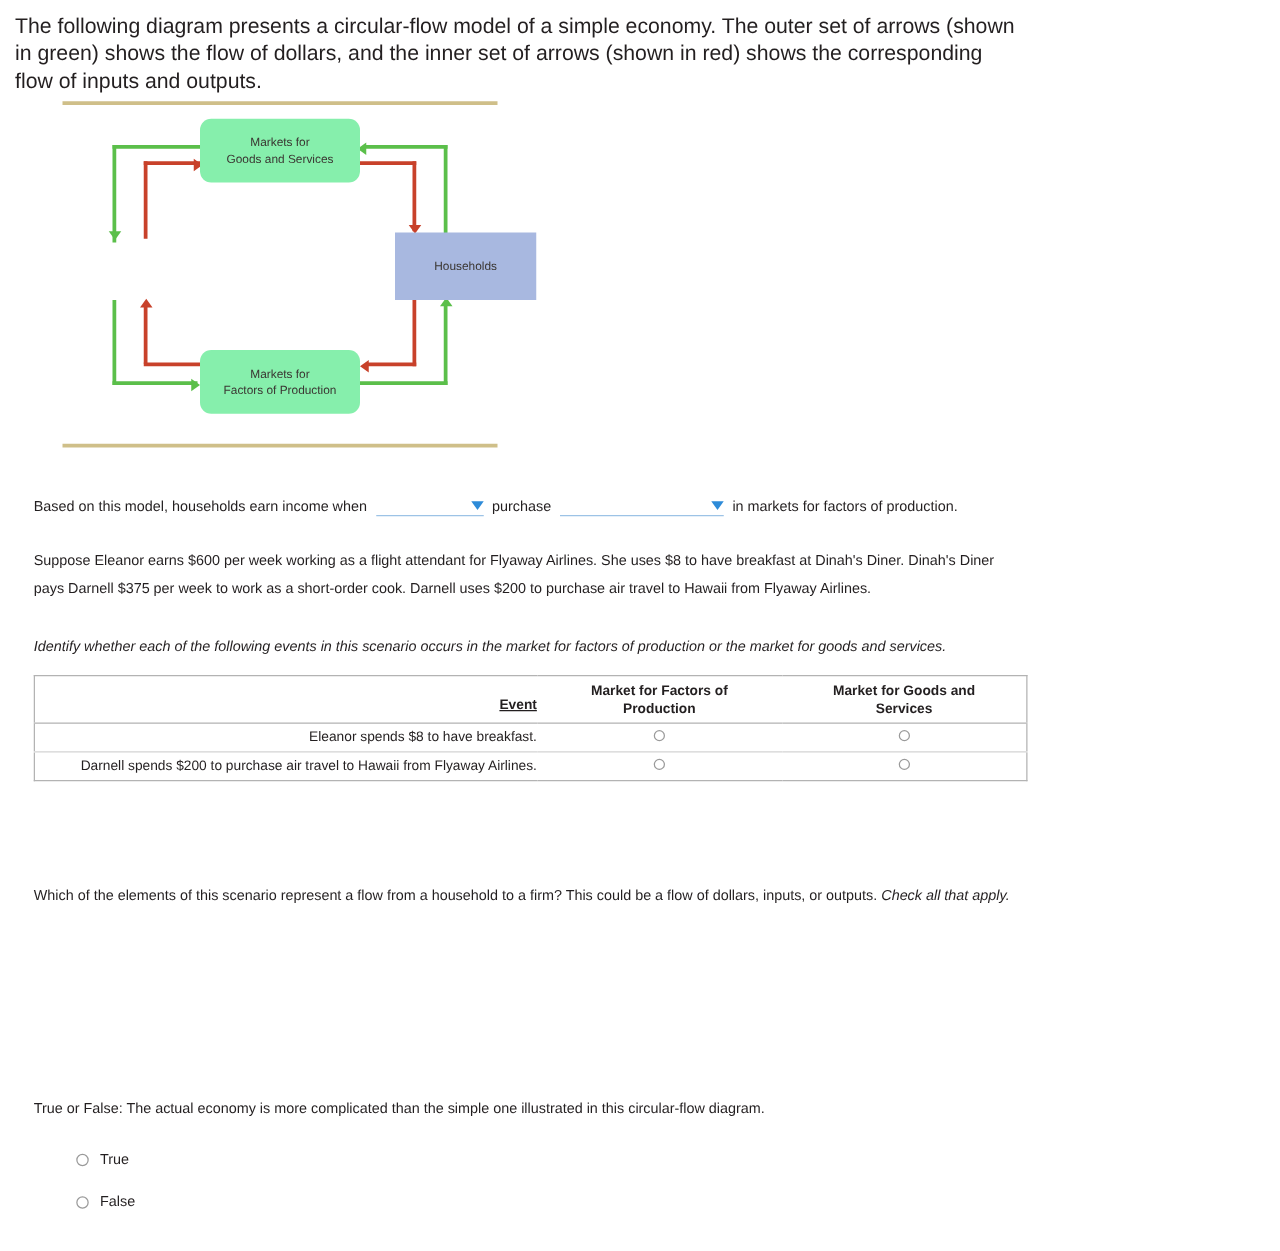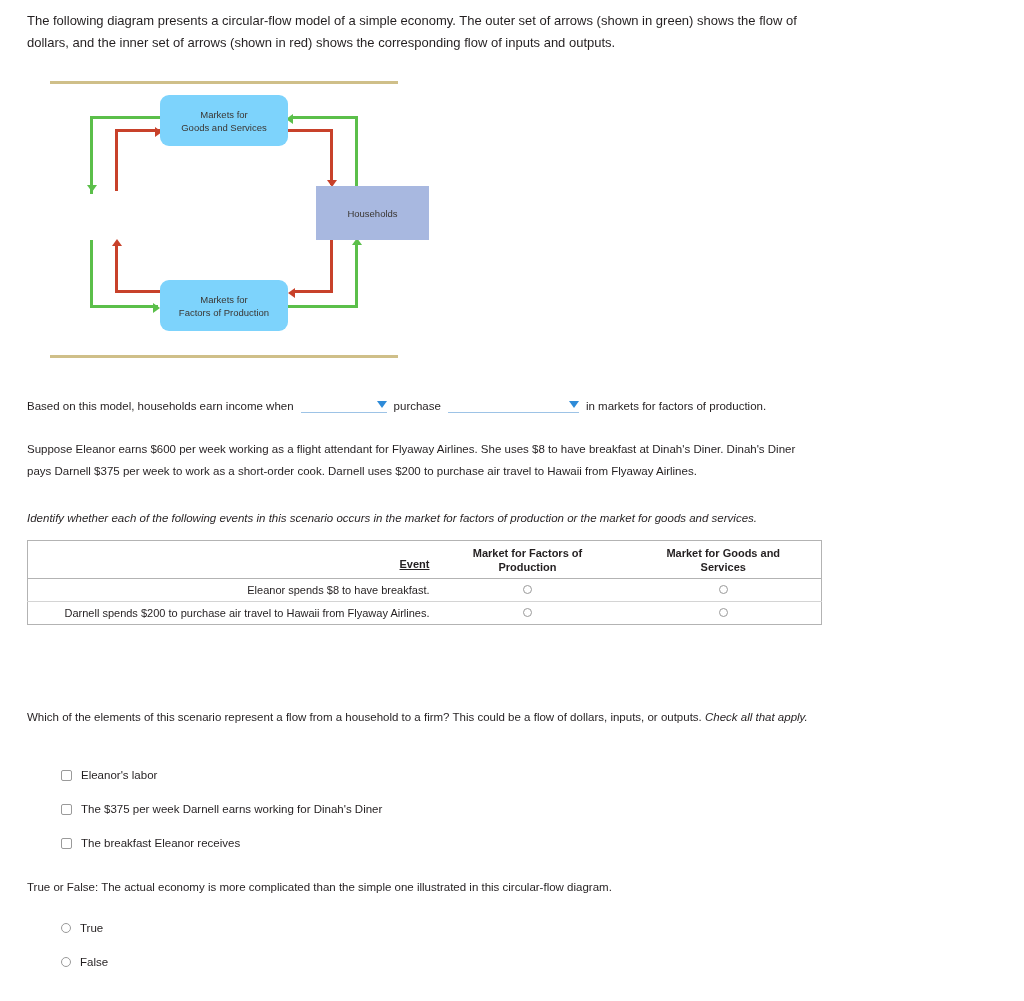--- a/index.html
+++ b/index.html
@@ -15,25 +15,25 @@
     color: #231f20;
     font-size: 11.5px;
     position: relative;
     overflow: hidden;
   }
 
   .page { position: relative; width: 1024px; height: 1001px; }
 
   .intro {
     position: absolute;
-    left: 27px;
+    left: 12px;
     top: 10px;
     width: 800px;
     line-height: 22px;
-    font-size: 13px;
+    font-size: 17px;
     color: #231f20;
   }
 
   
   .diagram {
     position: absolute;
     left: 48px;
     top: 72px;
     width: 352px;
     height: 290px;
@@ -53,21 +53,21 @@
     display: flex;
     align-items: center;
     justify-content: center;
     text-align: center;
     font-size: 9.5px;
     line-height: 13px;
     color: #3a3632;
     z-index: 5;
   }
   .node-market {
-    background: #7dd3fc;
+    background: #86efac;
     border-radius: 9px;
     width: 128px;
     height: 51px;
   }
   .node-sector {
     background: #a8b8e0;
     width: 113px;
     height: 54px;
   }
   #node-goods  { left: 112px; top: 23px; }
@@ -326,34 +326,20 @@
         <td class="cell-radio"><span class="radio-circle"></span></td>
         <td class="cell-radio"><span class="radio-circle"></span></td>
       </tr>
     </tbody>
   </table>
 
   <div class="checkq">
     <span>Which of the elements of this scenario represent a flow from a household to a firm? This could be a flow of dollars, inputs, or outputs. </span><i>Check all that apply.</i>
   </div>
 
-  <div class="opt-list" id="checkbox-list">
-    <div class="opt">
-      <span class="box"></span>
-      <span>Eleanor's labor</span>
-    </div>
-    <div class="opt">
-      <span class="box"></span>
-      <span>The $375 per week Darnell earns working for Dinah's Diner</span>
-    </div>
-    <div class="opt">
-      <span class="box"></span>
-      <span>The breakfast Eleanor receives</span>
-    </div>
-  </div>
 
   <div class="tf-question">True or False: The actual economy is more complicated than the simple one illustrated in this circular-flow diagram.</div>
 
   <div class="opt-list" id="radio-list">
     <div class="opt">
       <span class="circ"></span>
       <span>True</span>
     </div>
     <div class="opt">
       <span class="circ"></span>

